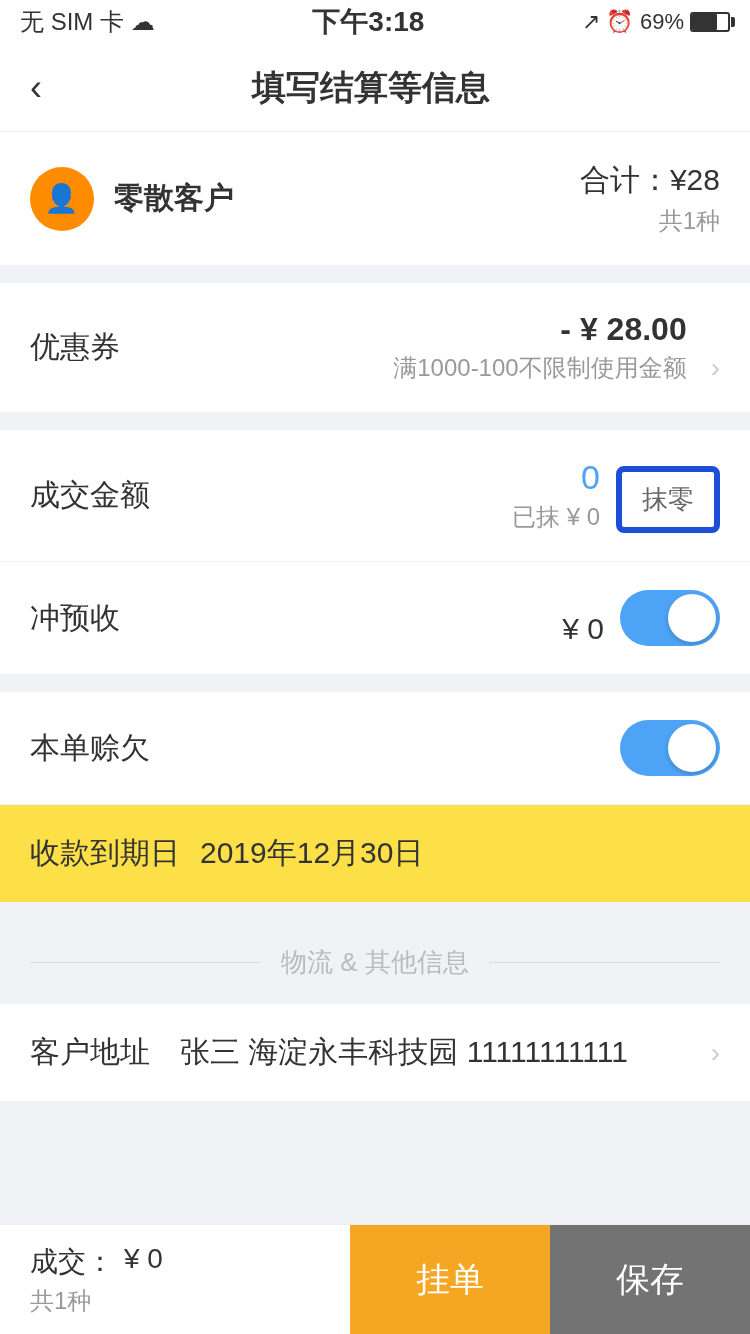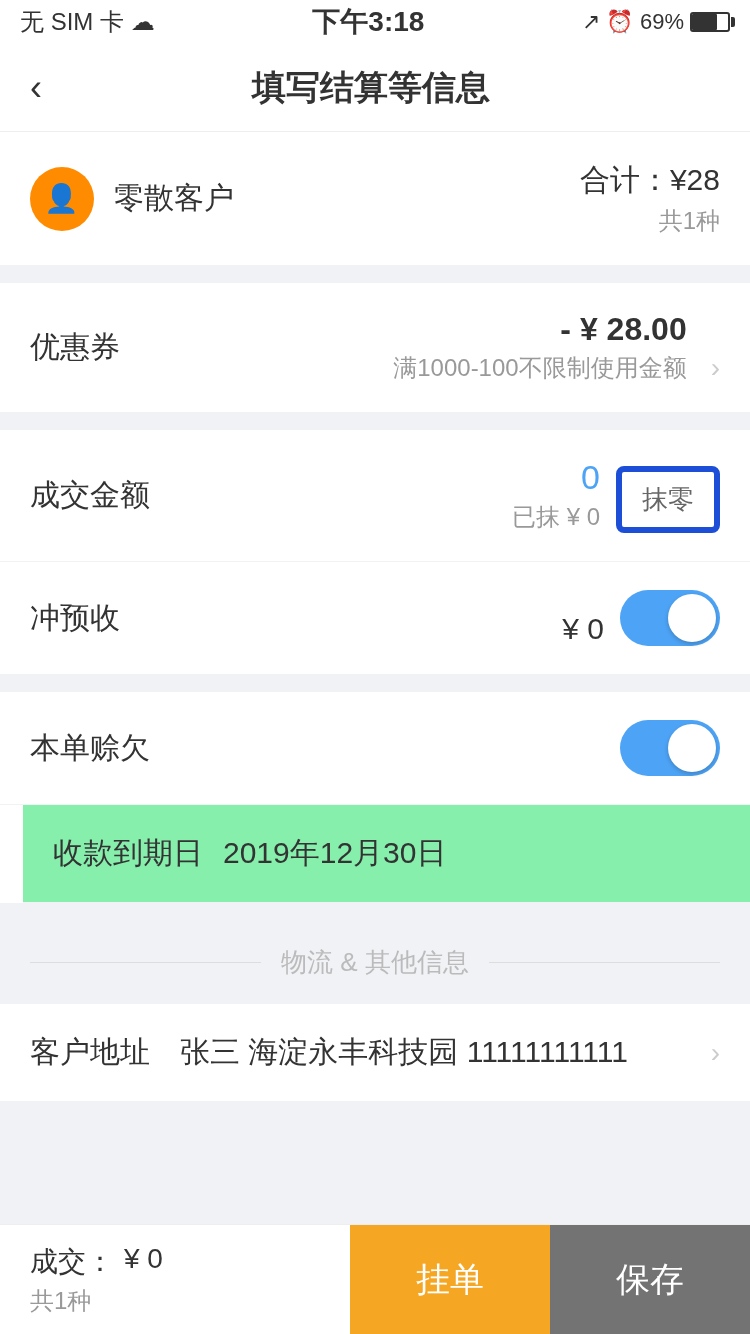--- a/index.html
+++ b/index.html
@@ -77,21 +77,21 @@
       align-items: center;
       justify-content: space-between;
       margin-bottom: 2px;
     }
     .customer-left { display: flex; align-items: center; gap: 20px; }
     .avatar {
       width: 64px; height: 64px; border-radius: 50%; background: #ff8c00;
       display: flex; align-items: center; justify-content: center;
       color: #fff; font-size: 28px;
     }
-    .customer-name { font-size: 30px; color: #333; font-weight: 400; }
+    .customer-name { font-size: 30px; color: #333; font-weight: 700; }
     .customer-right { text-align: right; }
     .total-amount { font-size: 30px; color: #333; }
     .total-count { font-size: 24px; color: #999; margin-top: 4px; }
 
     
     .section-divider {
       height: 16px;
       background: #f0f2f5;
     }
 
@@ -143,27 +143,26 @@
       width: 48px; height: 48px; border-radius: 50%;
       background: #fff;
       position: absolute;
       right: 4px;
       top: 4px;
       box-shadow: 0 2px 4px rgba(0,0,0,0.2);
     }
 
     
     .due-date-row {
-      background: #86efac;
+      background: #fde047;
       padding: 28px 30px;
       display: flex;
       align-items: center;
       gap: 20px;
       border-bottom: 1px solid #f0f2f5;
-      margin-left: 23px;
     }
     .due-date-label { font-size: 30px; color: #333; }
     .due-date-value { font-size: 30px; color: #333; }
 
     
     .logistics-divider {
       background: #f0f2f5;
       display: flex; align-items: center; justify-content: center;
       padding: 24px 30px;
     }

